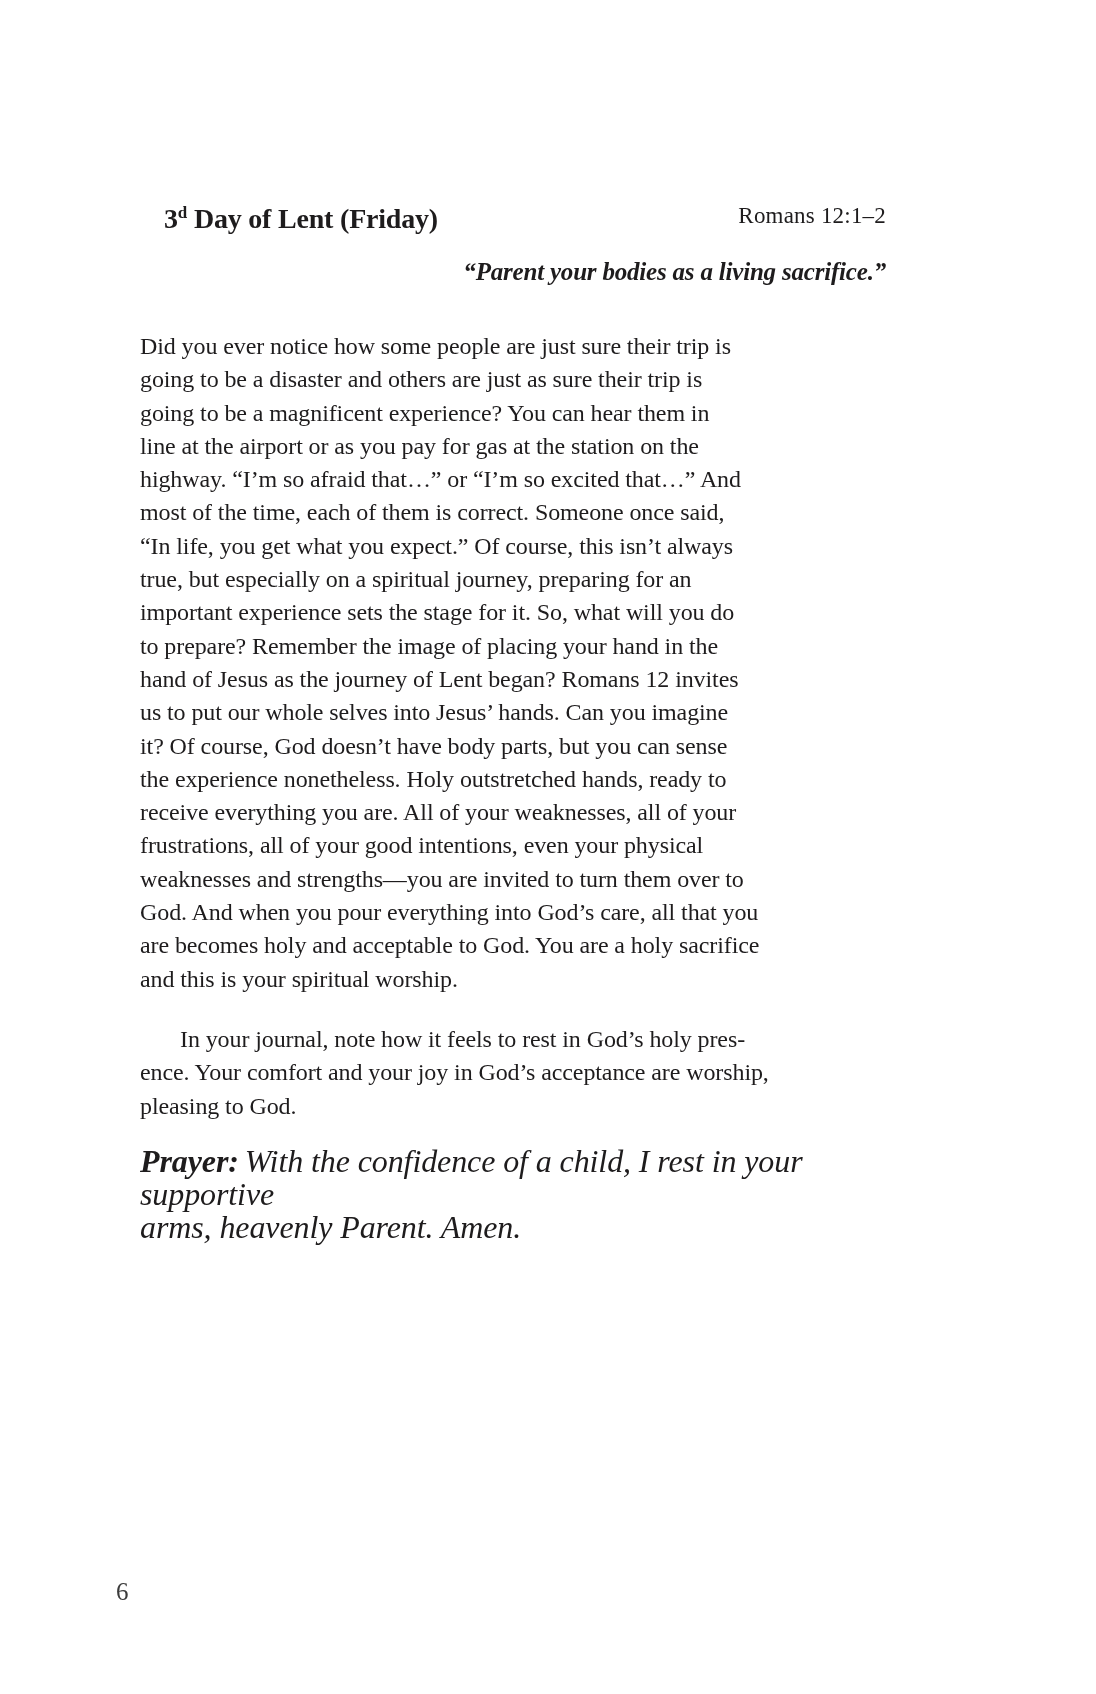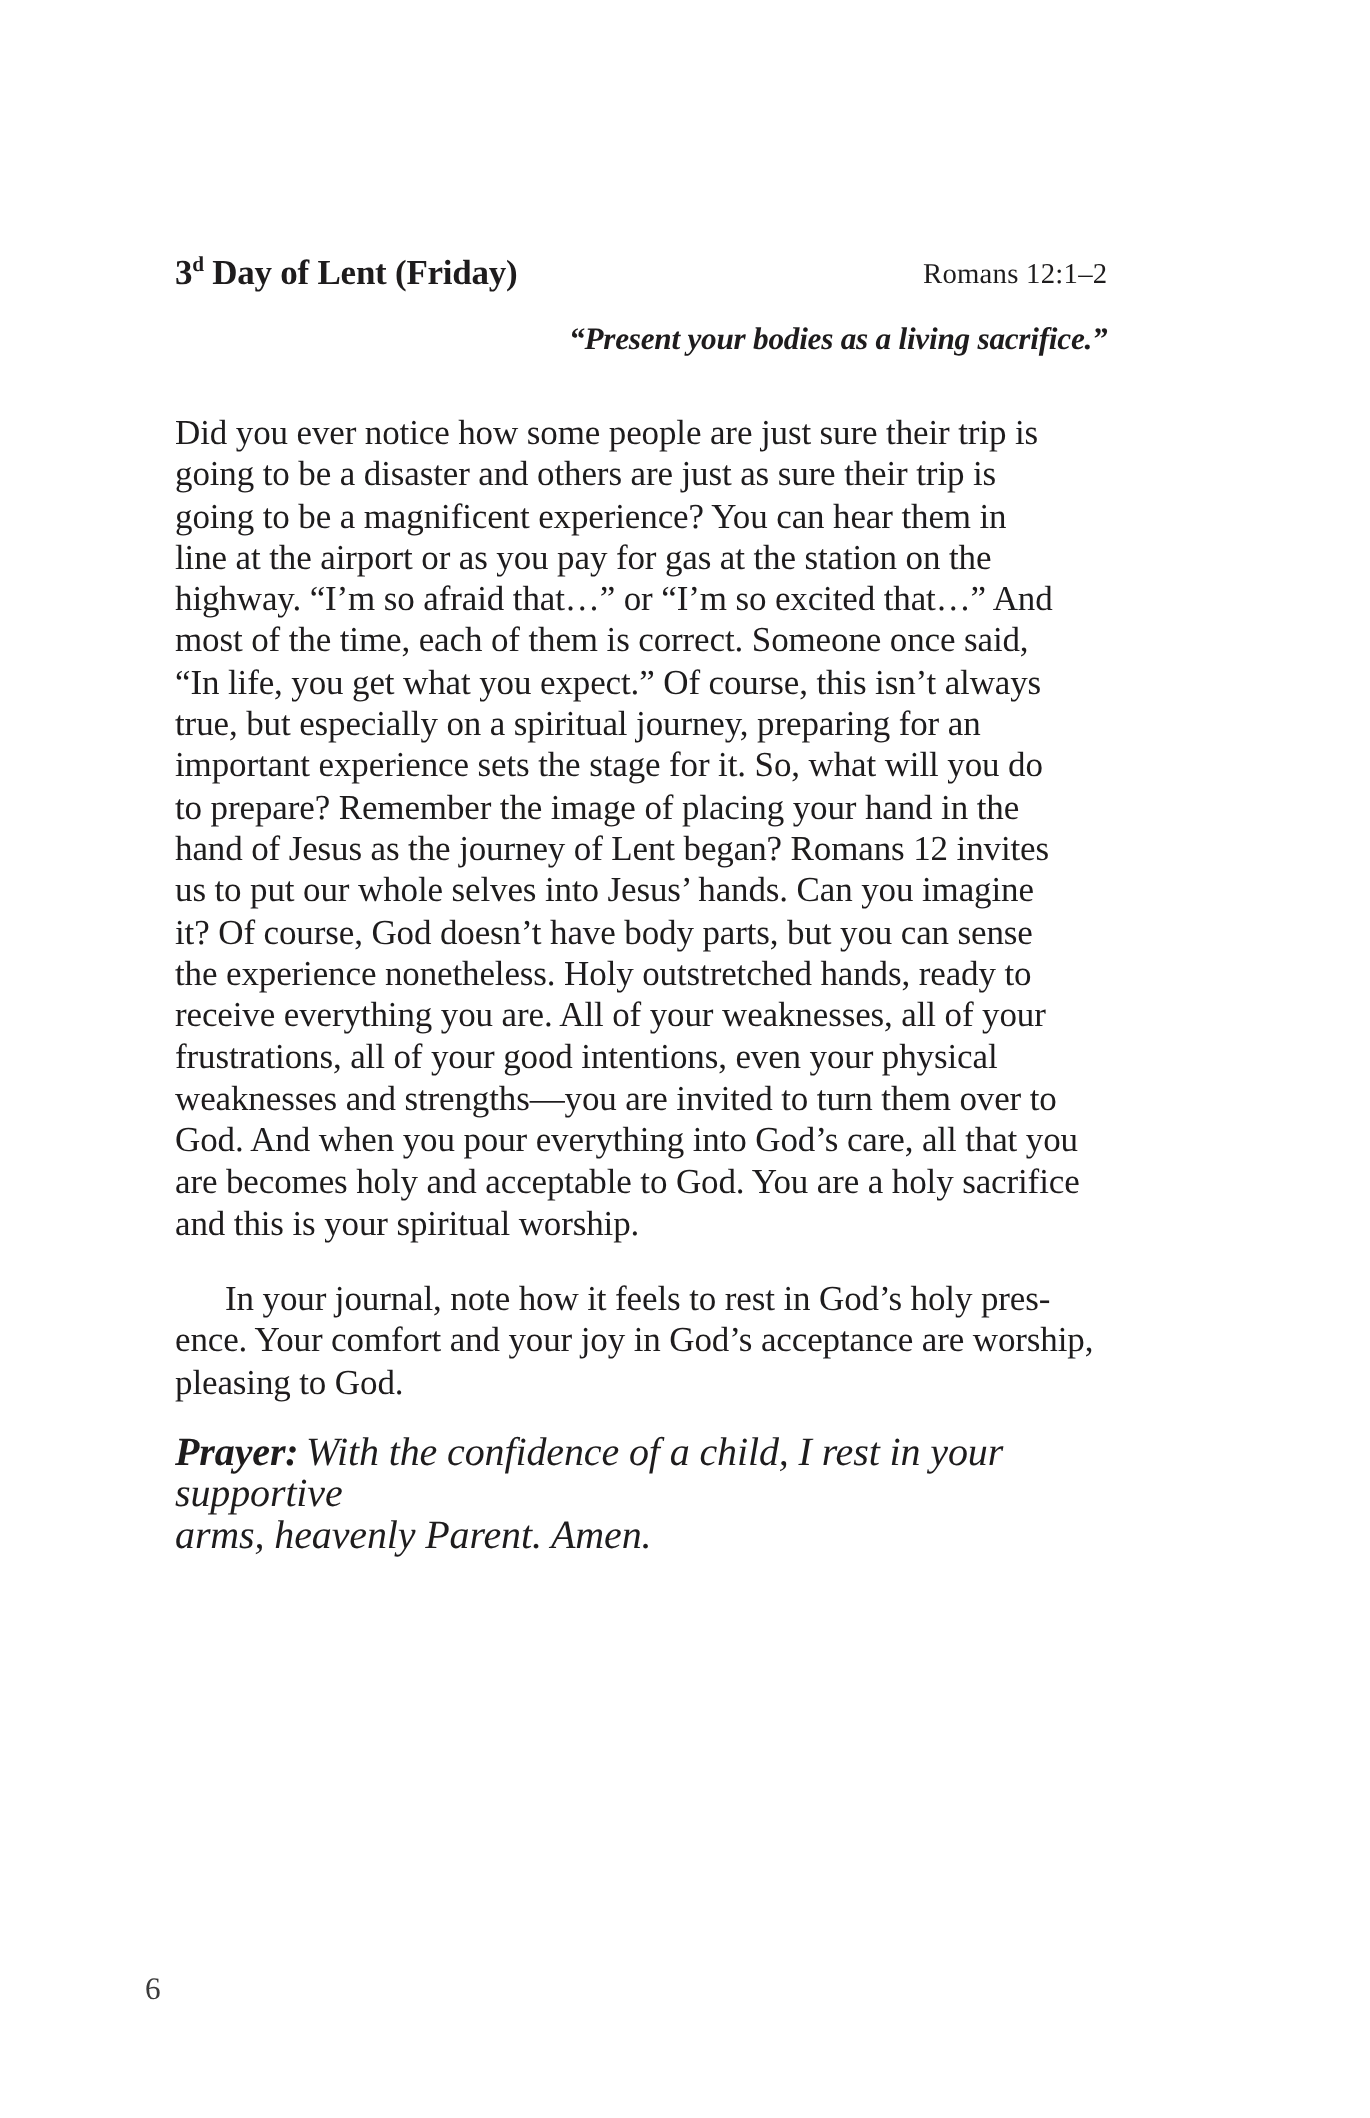--- a/index.html
+++ b/index.html
@@ -18,21 +18,22 @@
   }
   .content {
     position: absolute;
     left: 140px;
     top: 203px;
     width: 746px;
   }
   .header-row {
     display: flex;
     justify-content: space-between;
-    align-items: center;
+    align-items: flex-start;
+    margin-left: 24px;
   }
   .day-title {
     font-size: 28px;
     font-weight: bold;
     letter-spacing: -0.2px;
   }
   .day-title sup {
     font-size: 17px;
     vertical-align: super;
     line-height: 0;
@@ -46,21 +47,21 @@
     margin-top: 23px;
     text-align: right;
     font-size: 25px;
     font-weight: bold;
     font-style: italic;
     letter-spacing: -0.2px;
   }
   .body-para {
     margin: 0;
     margin-top: 44px;
-    font-size: 28px;
+    font-size: 24px;
     line-height: 33.3px;
     letter-spacing: -0.1px;
     white-space: pre-line;
   }
   .body-para.second {
     margin-top: 27px;
     text-indent: 40px;
   }
   .prayer {
     margin: 0;
@@ -90,21 +91,21 @@
 <body>
 
 <div class="page">
   <div class="content">
 
     <div class="header-row">
       <div class="day-title"><span>3</span><sup>d</sup><span> Day of Lent (Friday)</span></div>
       <div class="scripture-ref">Romans 12:1–2</div>
     </div>
 
-    <div class="quote">“Present your bodies as a living sacrifice.”</div>
+    <div class="quote">“Parent your bodies as a living sacrifice.”</div>
 
     <p class="body-para first">Did you ever notice how some people are just sure their trip is
 going to be a disaster and others are just as sure their trip is
 going to be a magnificent experience? You can hear them in
 line at the airport or as you pay for gas at the station on the
 highway. “I’m so afraid that…” or “I’m so excited that…” And
 most of the time, each of them is correct. Someone once said,
 “In life, you get what you expect.” Of course, this isn’t always
 true, but especially on a spiritual journey, preparing for an
 important experience sets the stage for it. So, what will you do

